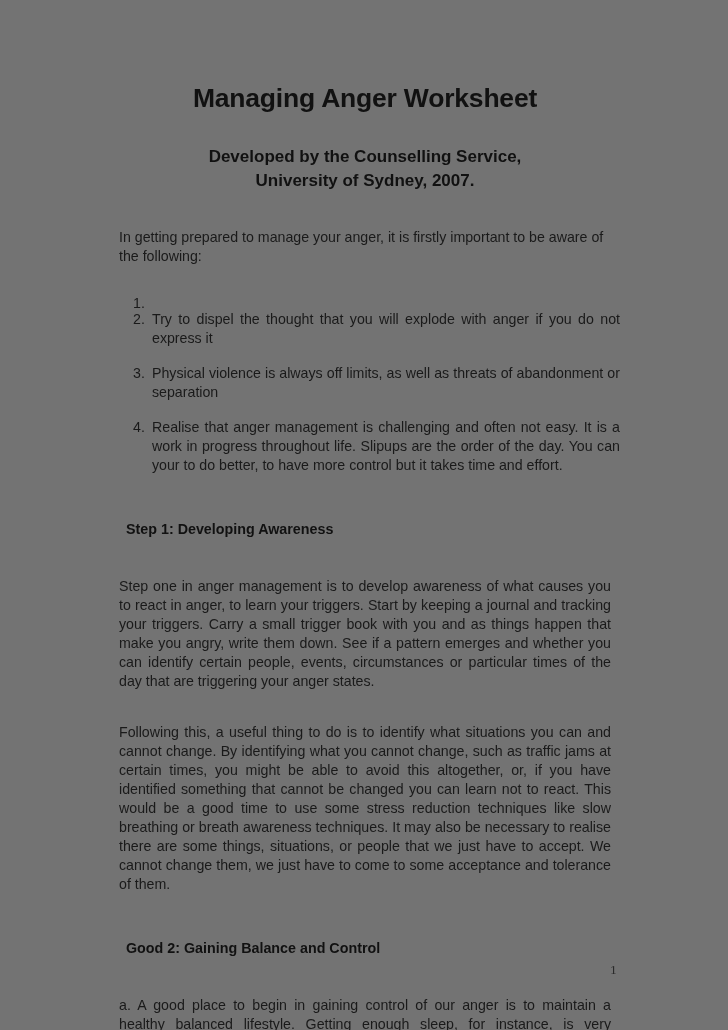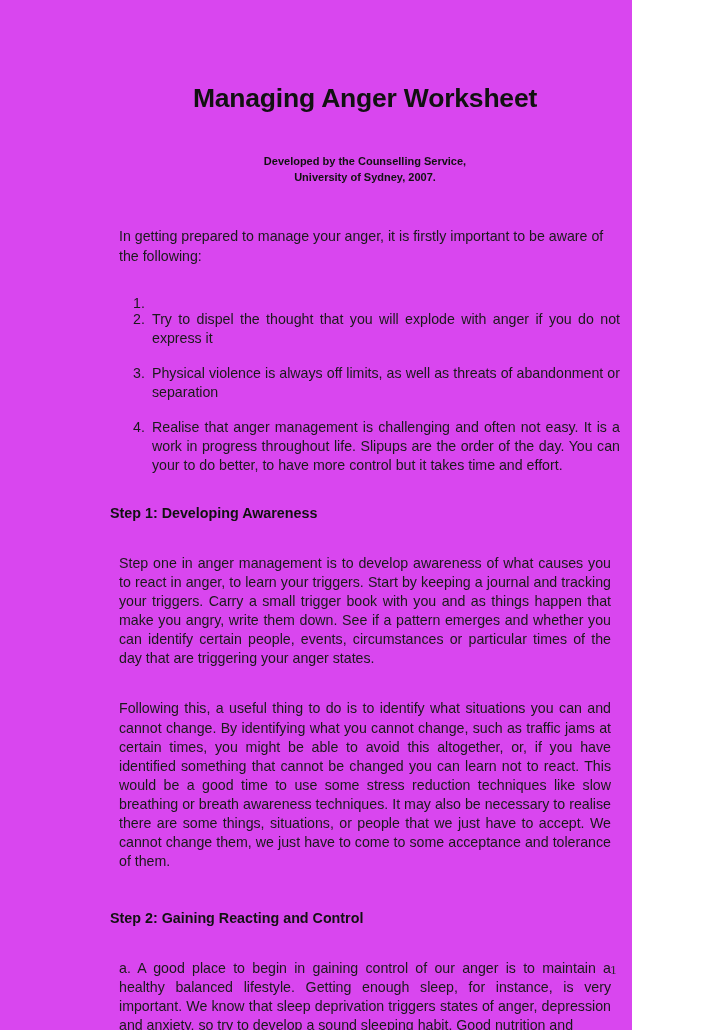--- a/index.html
+++ b/index.html
@@ -12,23 +12,23 @@
     height: 1030px;
     font-family: "Liberation Sans", sans-serif;
     color: #1a1a1a;
     position: relative;
     overflow: hidden;
   }
   .page {
     position: absolute;
     left: 0;
     top: 0;
-    width: 632px;
+    width: 728px;
     height: 1030px;
-    background: #d946ef;
+    background: #737373;
   }
   .content {
     position: absolute;
     left: 110px;
     top: 0;
     width: 510px;
   }
 
   .doc-title {
     text-align: center;
@@ -36,24 +36,24 @@
     font-weight: bold;
     letter-spacing: -0.2px;
     margin: 0;
     padding-top: 83px;
     line-height: 1.18;
     color: #111111;
   }
 
   .doc-subtitle {
     text-align: center;
-    font-size: 11px;
+    font-size: 17px;
     font-weight: bold;
     line-height: 1.42;
-    margin: 17px;
+    margin: 8px;
     padding-top: 23px;
     color: #111111;
   }
   .doc-subtitle .sub-line { display: block; }
 
   p.body-par {
     font-size: 14.2px;
     line-height: 1.345;
     margin: 9px;
     text-align: left;
@@ -83,21 +83,21 @@
     position: absolute;
     left: 23px;
     top: 0;
     width: 20px;
     text-align: left;
   }
 
   h2.step-head {
     font-size: 14.3px;
     font-weight: bold;
-    margin: 0;
+    margin: 16px;
     padding-top: 29px;
     line-height: 1.3;
     color: #111111;
   }
   .par-gap-lg { padding-top: 22px; }
 
   .page-number {
     position: absolute;
     left: 610px;
     top: 963px;
@@ -139,20 +139,20 @@
         <span>Realise that anger management is challenging and often not easy. It is a work in progress throughout life. Slipups are the order of the day. You can your to do better, to have more control but it takes time and effort.</span>
       </li>
     </ol>
 
     <h2 class="step-head">Step 1: Developing Awareness</h2>
 
     <p class="body-par justify par-gap-lg">Step one in anger management is to develop awareness of what causes you to react in anger, to learn your triggers. Start by keeping a journal and tracking your triggers. Carry a small  trigger book with you and as things happen that make you angry, write them down. See if a pattern emerges and whether you can identify certain people, events, circumstances or particular times of the day that are triggering your anger states.</p>
 
     <p class="body-par justify par-gap-lg">Following this, a useful thing to do is to identify what situations you can and cannot change. By identifying what you cannot change, such as traffic jams at certain times, you might be able to avoid this altogether, or, if you have identified something that cannot be changed you can learn not to react. This would be a good time to use some stress reduction techniques like slow breathing or breath awareness techniques. It may also be necessary to realise there are some things, situations, or people that we just have to accept. We cannot change them, we just have to come to some acceptance and tolerance of them.</p>
 
-    <h2 class="step-head">Step 2: Gaining Reacting and Control</h2>
+    <h2 class="step-head">Good 2: Gaining Balance and Control</h2>
 
     <p class="body-par justify par-gap-lg">a. A good place to begin in gaining control of our anger is to maintain a healthy balanced lifestyle. Getting enough sleep, for instance, is very important. We know that sleep deprivation triggers states of anger, depression and anxiety, so try to develop a sound sleeping habit. Good nutrition and</p>
 
   </div>
 
   <div class="page-number">1</div>
 </div>
 
 </body></html>

